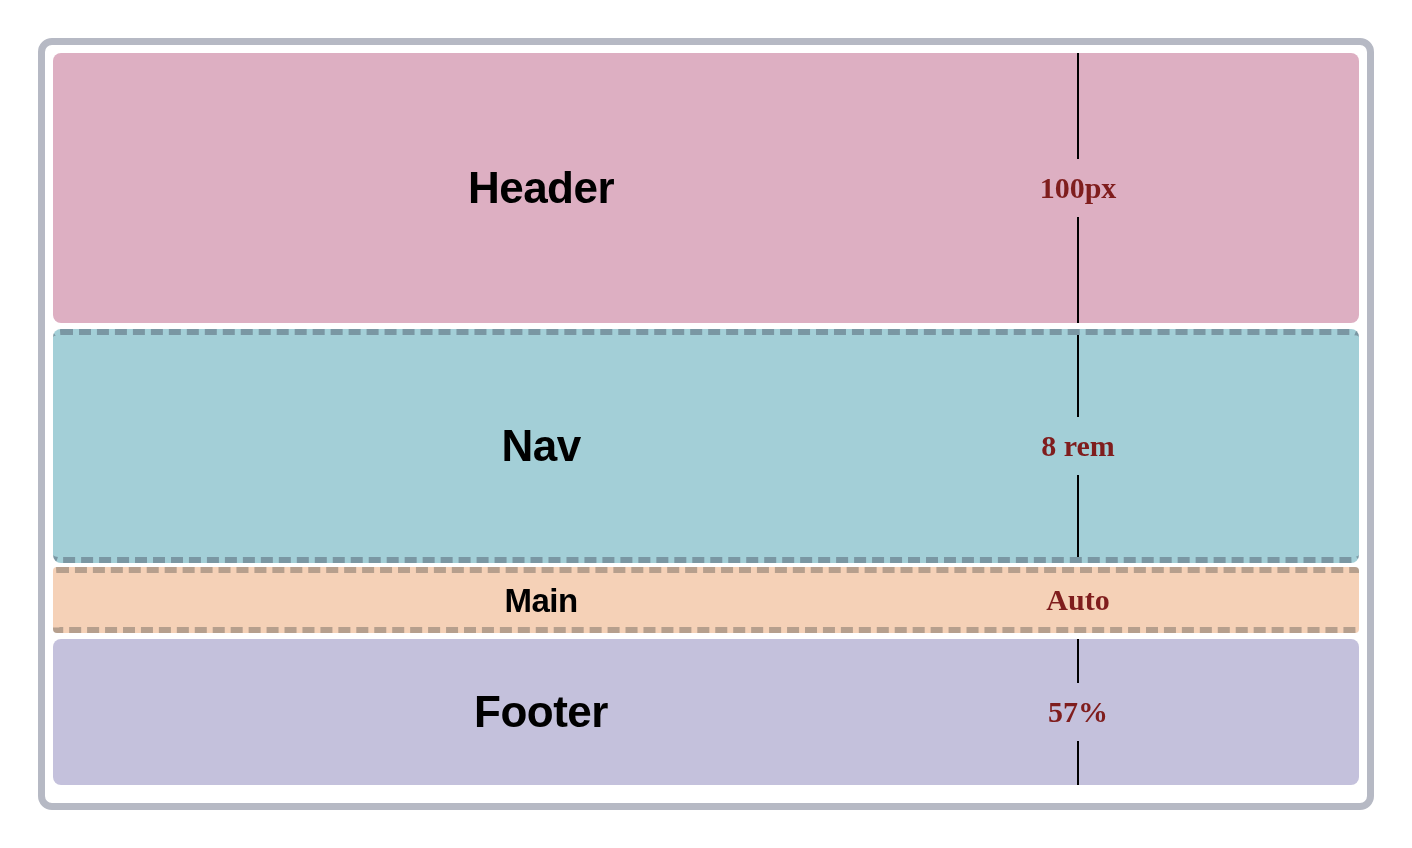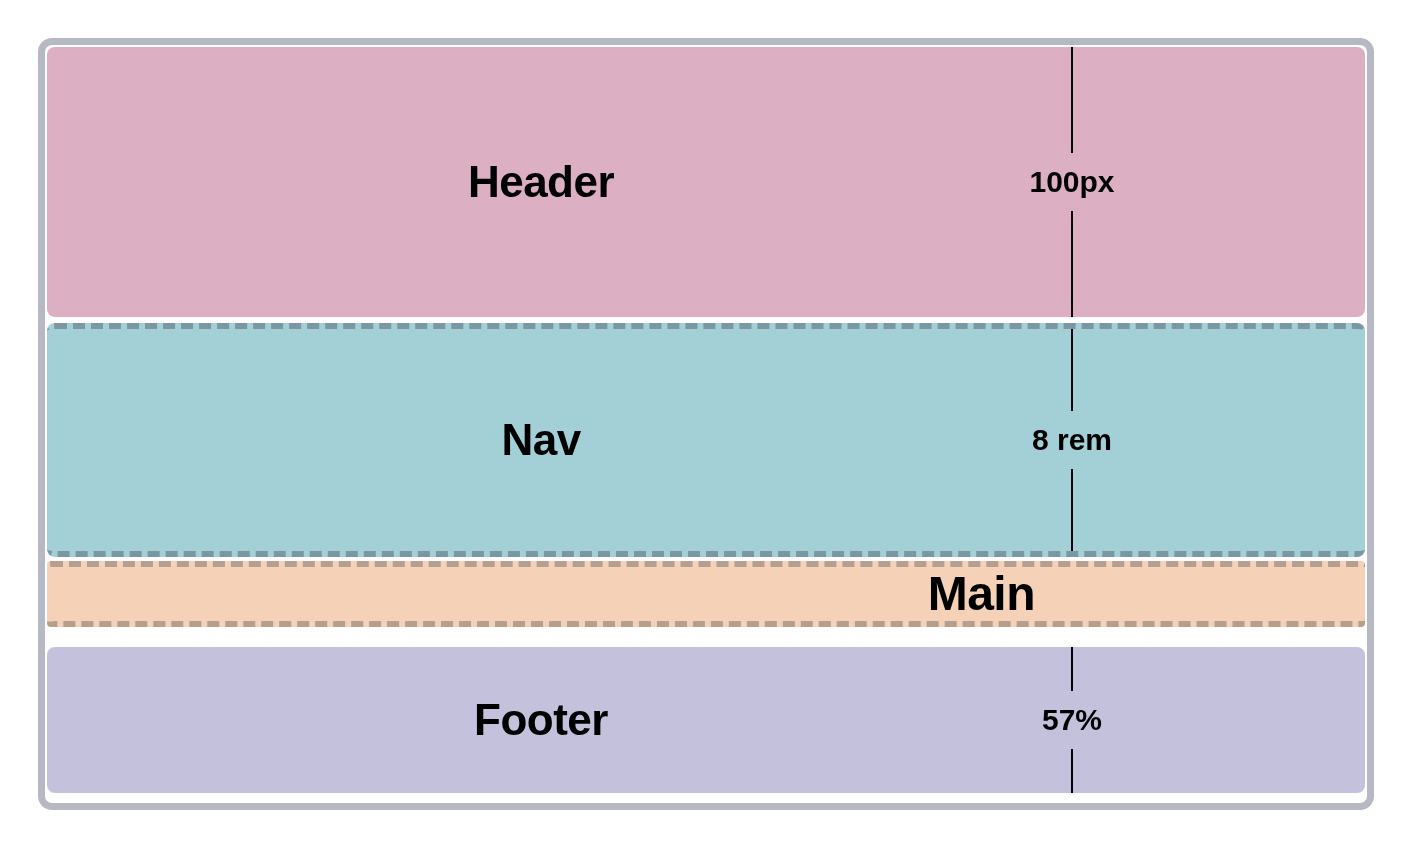--- a/index.html
+++ b/index.html
@@ -18,21 +18,21 @@
   #layout-diagram {
     position: absolute;
     left: 38px;
     top: 38px;
     width: 1336px;      
     height: 772px;      
     box-sizing: border-box;
     border: 7px solid #b6b9c4;
     border-radius: 14px;
     background: #ffffff;
-    padding: 2px;
+    padding: 8px;
   }
 
   .rows {
     position: relative;
     width: 100%;
     height: 100%;
     display: flex;
     flex-direction: column;
   }
 
@@ -61,21 +61,21 @@
   .row-main {
     height: 66px;
     margin-top: 4px;
     background: #f5d1b7;
     border-top: 6px dashed rgba(120, 110, 100, 0.5);
     border-bottom: 6px dashed rgba(120, 110, 100, 0.5);
     border-radius: 4px;
   }
   .row-footer {
     height: 146px;
-    margin-top: 20px;
+    margin-top: 6px;
     background: #c4c1dc;
     border-radius: 8px;
   }
 
   
   .row-label {
     position: absolute;
     left: 0;
     right: 0;
     top: 50%;
@@ -85,22 +85,21 @@
     font-weight: bold;
     color: #000000;
     letter-spacing: -0.5px;
     line-height: 1;
     
     padding-right: 330px;
     box-sizing: border-box;
     pointer-events: none;
   }
   .row-main .row-label {
-    font-size: 48px;
-    text-align: right;
+    font-size: 33px;
   }
 
   
   .dimension {
     position: absolute;
     left: 965px;
     top: 0;
     bottom: 0;
     width: 120px;
     display: flex;
@@ -111,24 +110,25 @@
   .dim-line {
     flex: 1 1 auto;
     width: 2px;
     background: #000000;
     min-height: 0;
   }
   .dim-value {
     flex: none;
     font-size: 30px;
     font-weight: bold;
-    color: #000000;
+    color: #7f1d1d;
     line-height: 1;
     padding: 14px 0;
     white-space: nowrap;
+    font-family: Liberation Serif, serif;
   }
   .row-main .dim-value {
     font-size: 30px;
     padding: 0;
   }
 </style>
 </head>
 <body>
 
 <div id="layout-diagram">
@@ -147,20 +147,25 @@
       <div class="row-label">Nav</div>
       <div class="dimension">
         <div class="dim-line"></div>
         <div class="dim-value">8 rem</div>
         <div class="dim-line"></div>
       </div>
     </div>
 
     <div class="row row-main">
       <div class="row-label">Main</div>
+      <div class="dimension">
+
+        <div class="dim-value">Auto</div>
+
+      </div>
     </div>
 
     <div class="row row-footer">
       <div class="row-label">Footer</div>
       <div class="dimension">
         <div class="dim-line"></div>
         <div class="dim-value">57%</div>
         <div class="dim-line"></div>
       </div>
     </div>

